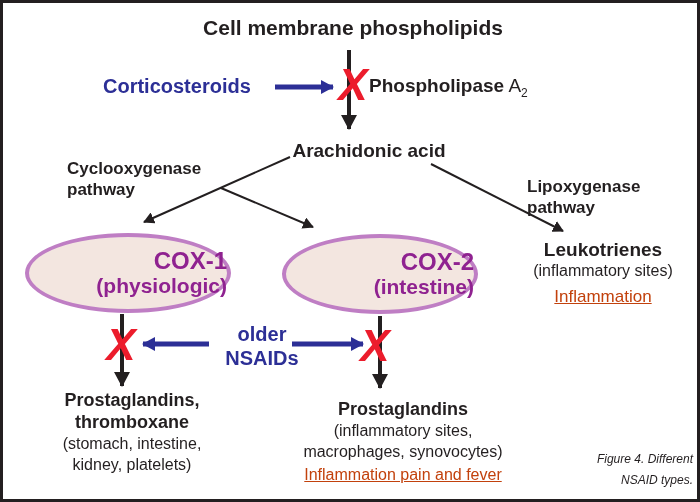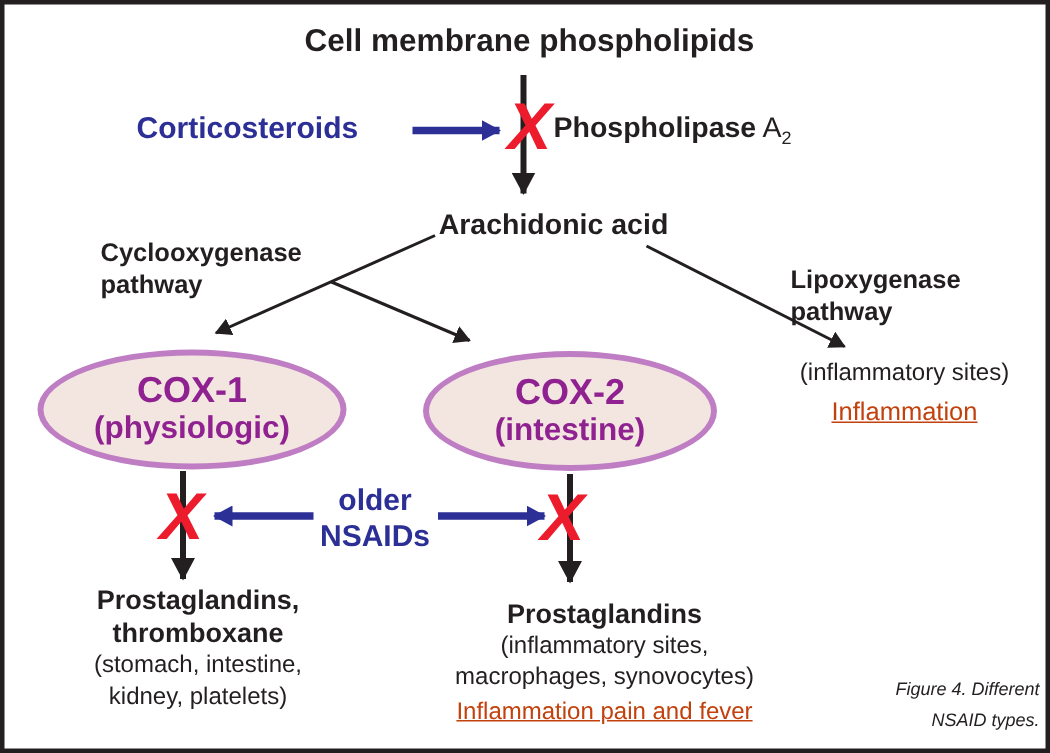--- a/index.html
+++ b/index.html
@@ -2,32 +2,32 @@
 <html><head>
 <meta charset="utf-8">
 <style>
   html,body{margin:0;padding:0;background:#ffffff;}
   body{font-family:"Liberation Sans","DejaVu Sans",sans-serif;color:#231f20;}
   #figure{position:relative;width:700px;height:502px;box-sizing:border-box;
           border:3px solid #231f20;background:#ffffff;overflow:hidden;}
   .abs{position:absolute;}
   #arrows{position:absolute;left:0;top:0;width:700px;height:502px;}
   .title{left:0;top:13px;width:700px;text-align:center;font-size:21px;font-weight:bold;}
-  .blue{color:#2c2f96;}
+  .blue{color:#2c2f96;margin-left:12px;}
   .red{color:#c2410c;text-decoration:underline;}
   .corticosteroids{left:88px;top:72px;font-size:20px;font-weight:bold;}
   .phospholipase{left:366px;top:72px;font-size:19px;}
   .phospholipase .enz{font-weight:bold;}
   .phospholipase sub{font-size:12px;}
   .arachidonic{left:266px;top:137px;width:200px;text-align:center;font-size:19px;font-weight:bold;}
   .pathway-label{font-size:17px;font-weight:bold;line-height:21px;}
   .cyclo{left:64px;top:155px;}
   .lipo{left:524px;top:155px;margin-top:18px;}
   .ellipse{box-sizing:border-box;border:4px solid #bf7ec4;border-radius:50%;
-           background:#f3e6e0;display:flex;flex-direction:column;align-items:center;
+           background:#f3e6e0;display:flex;flex-direction:column;align-items:flex-end;
            justify-content:center;color:#8f2290;font-weight:bold;text-align:center;}
   .cox1{left:22px;top:230px;width:206px;height:80px;}
   .cox2{left:279px;top:231px;width:196px;height:80px;}
   .ellipse .name{font-size:24px;line-height:26px;}
   .ellipse .sub{font-size:21px;line-height:24px;}
   .leuko{left:505px;top:236px;width:190px;text-align:center;}
   .leuko .name{font-size:19px;font-weight:bold;line-height:22px;}
   .leuko .sub{font-size:16px;line-height:20px;}
   .leuko .effect{font-size:17px;line-height:20px;margin-top:6px;}
   .xmark{width:40px;text-align:center;font-size:44px;line-height:44px;
@@ -119,20 +119,21 @@
     <div class="name">COX-1</div>
     <div class="sub">(physiologic)</div>
   </div>
 
   <div class="abs ellipse cox2">
     <div class="name">COX-2</div>
     <div class="sub">(intestine)</div>
   </div>
 
   <div class="abs leuko">
+    <div class="name">Leukotrienes</div>
     <div class="sub">(inflammatory sites)</div>
     <div class="effect red">Inflammation</div>
   </div>
 
   <div class="abs xmark x-left">X</div>
   <div class="abs xmark x-right">X</div>
 
   <div class="abs nsaids blue">
     <div>older</div>
     <div>NSAIDs</div>

